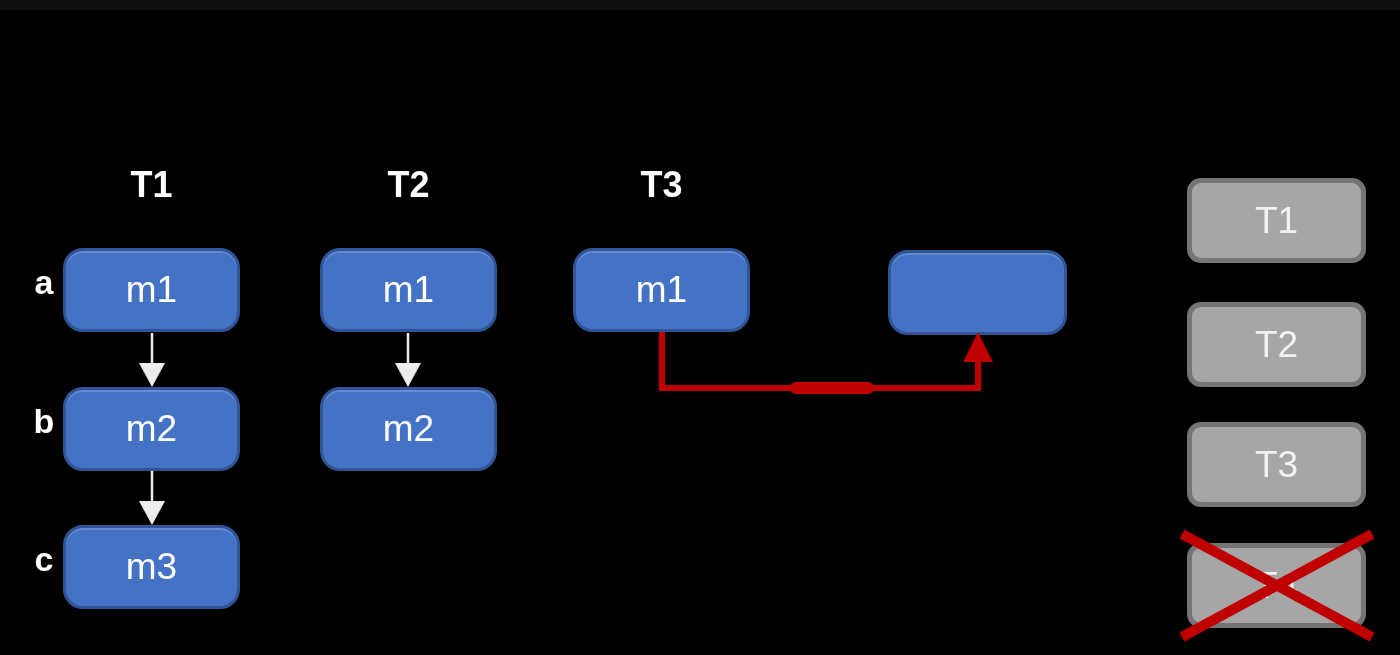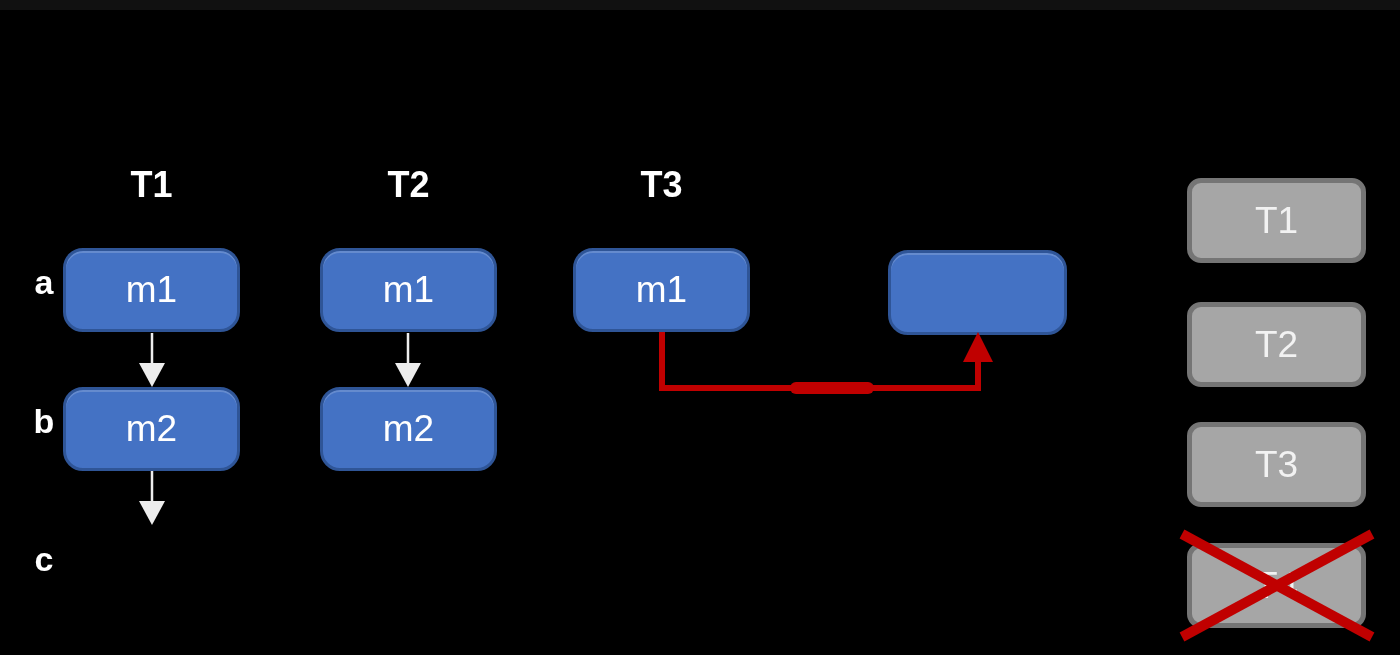--- a/index.html
+++ b/index.html
@@ -88,20 +88,21 @@
   <div class="col-header" style="left:63px">T1</div>
   <div class="col-header" style="left:320px">T2</div>
   <div class="col-header" style="left:573px">T3</div>
 
   <div class="row-label" style="top:253px">a</div>
   <div class="row-label" style="top:392px">b</div>
   <div class="row-label" style="top:530px">c</div>
 
   <div class="mbox" style="left:63px;top:238px">m1</div>
   <div class="mbox" style="left:63px;top:377px">m2</div>
+  <div class="mbox" style="left:63px;top:515px">m3</div>
 
   <div class="mbox" style="left:320px;top:238px">m1</div>
   <div class="mbox" style="left:320px;top:377px">m2</div>
 
   <div class="mbox" style="left:573px;top:238px">m1</div>
 
   <div class="mbox pending" style="left:888px;top:240px"></div>
 
   <div class="tbox" style="top:168px">T1</div>
   <div class="tbox" style="top:292px">T2</div>

